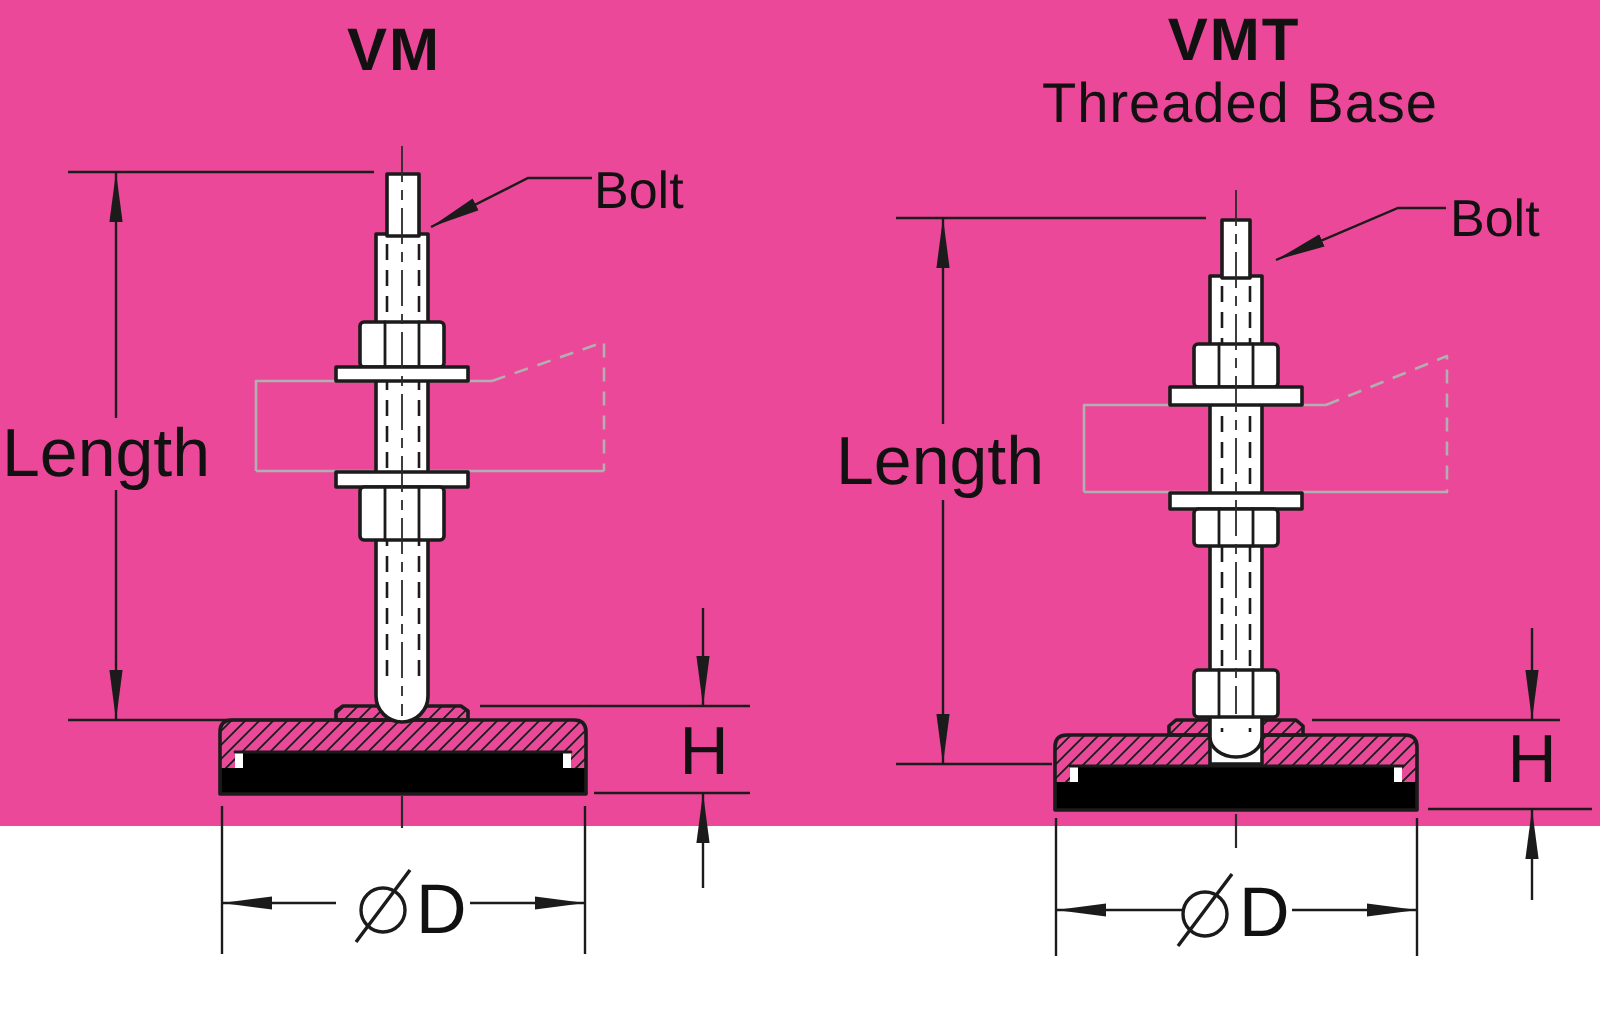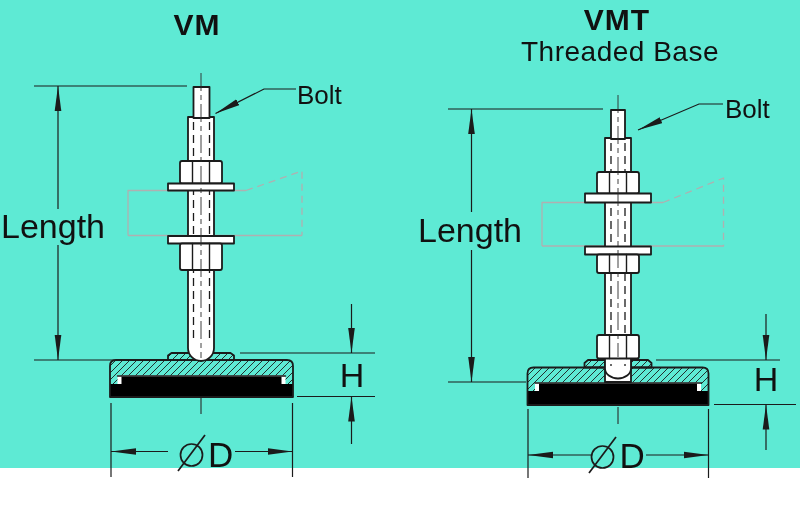--- a/index.html
+++ b/index.html
@@ -1,16 +1,16 @@
 <!DOCTYPE html>
 <html><head>
 <meta charset="utf-8">
 <style>
   html,body{margin:0;padding:0;background:#ffffff;width:800px;height:517px;overflow:hidden;}
-  .canvas{position:relative;width:800px;height:468px;background:#5eead4;}
+  .canvas{position:relative;width:800px;height:413px;background:#ec4899;}
   svg{display:block;}
   text{font-family:"Liberation Sans","DejaVu Sans",sans-serif;fill:#111;}
   .fig-title{font-size:30px;font-weight:700;letter-spacing:1px;}
   .fig-subtitle{font-size:28px;font-weight:400;letter-spacing:0.5px;}
   .dim-label{font-size:34px;font-weight:400;}
   .d-label{font-size:35px;font-weight:400;}
   .callout-label{font-size:26px;font-weight:400;}
   .part{fill:none;stroke:#1b1b1b;stroke-width:1.8;stroke-linejoin:round;stroke-linecap:round;}
   .partfill{fill:#ffffff;stroke:#1b1b1b;stroke-width:1.8;stroke-linejoin:round;}
   .thin{stroke-width:1.4;}

